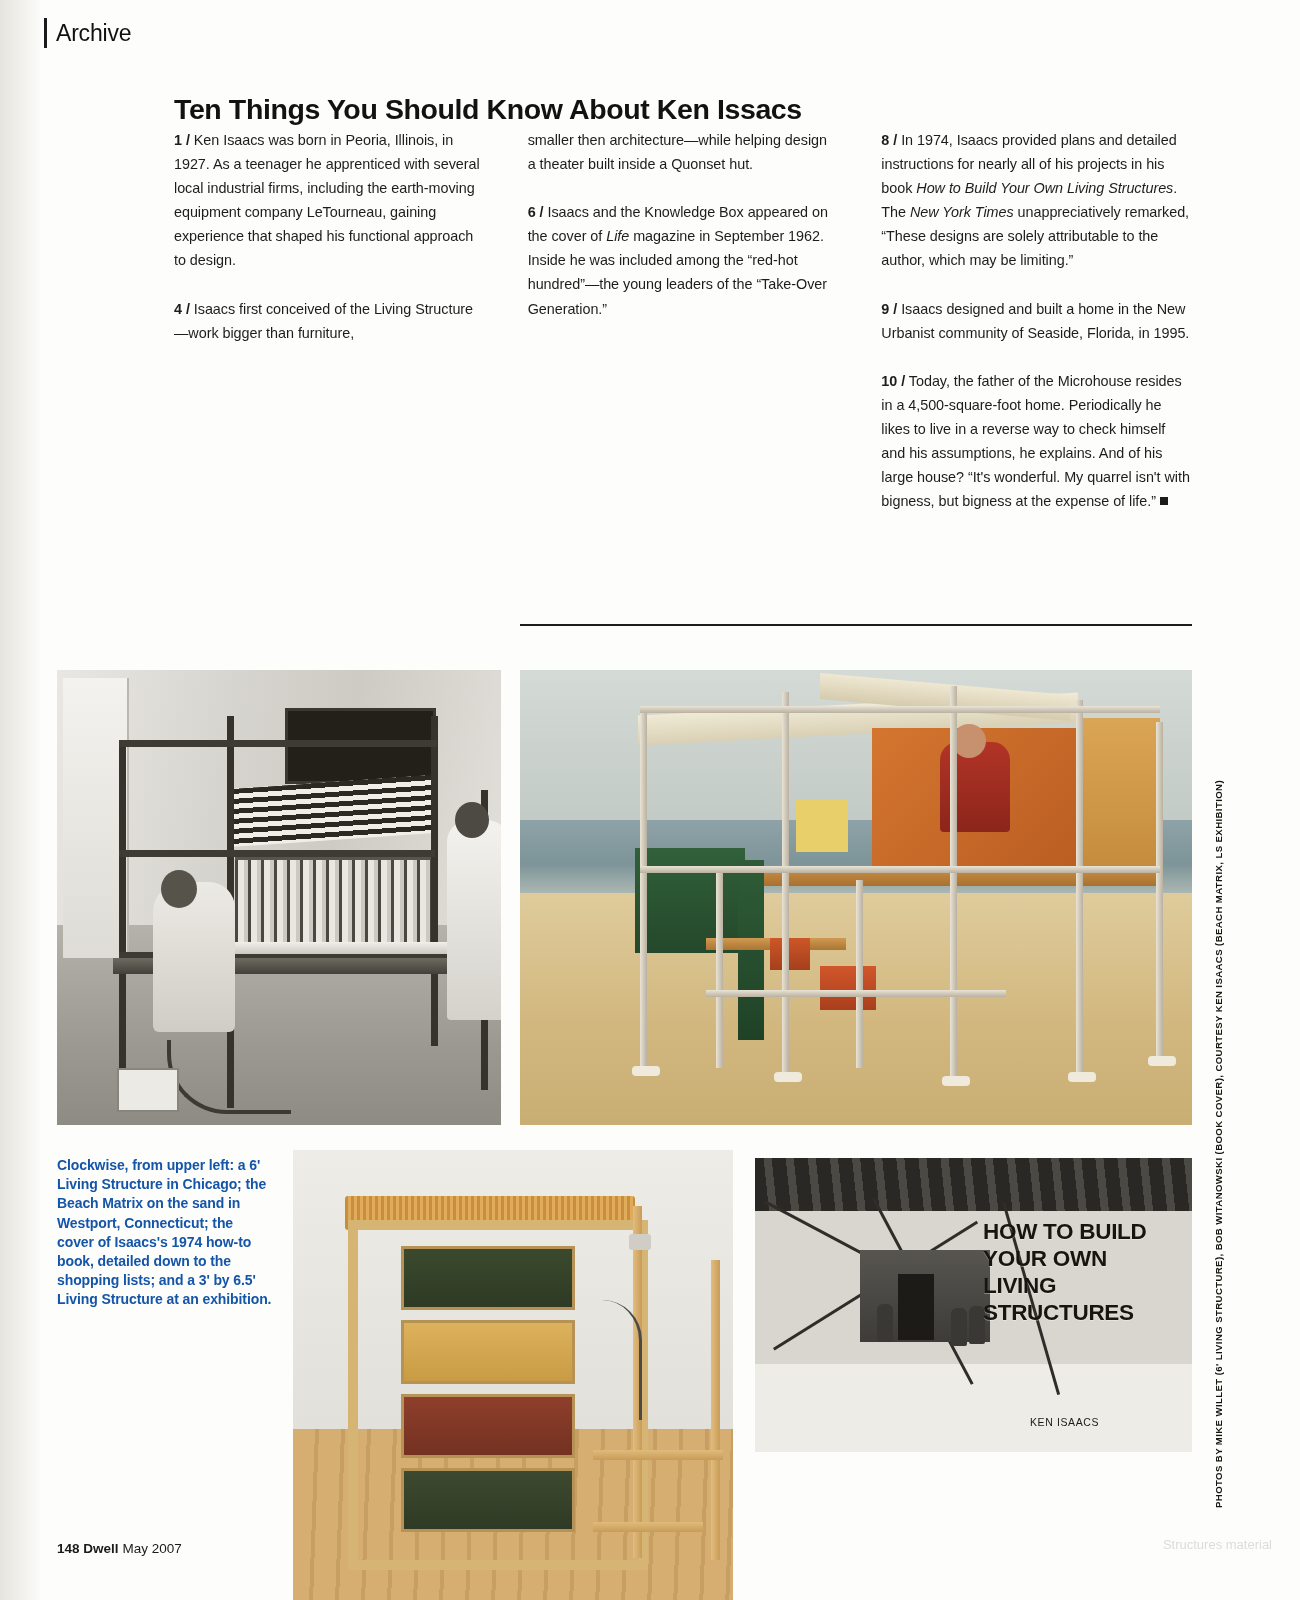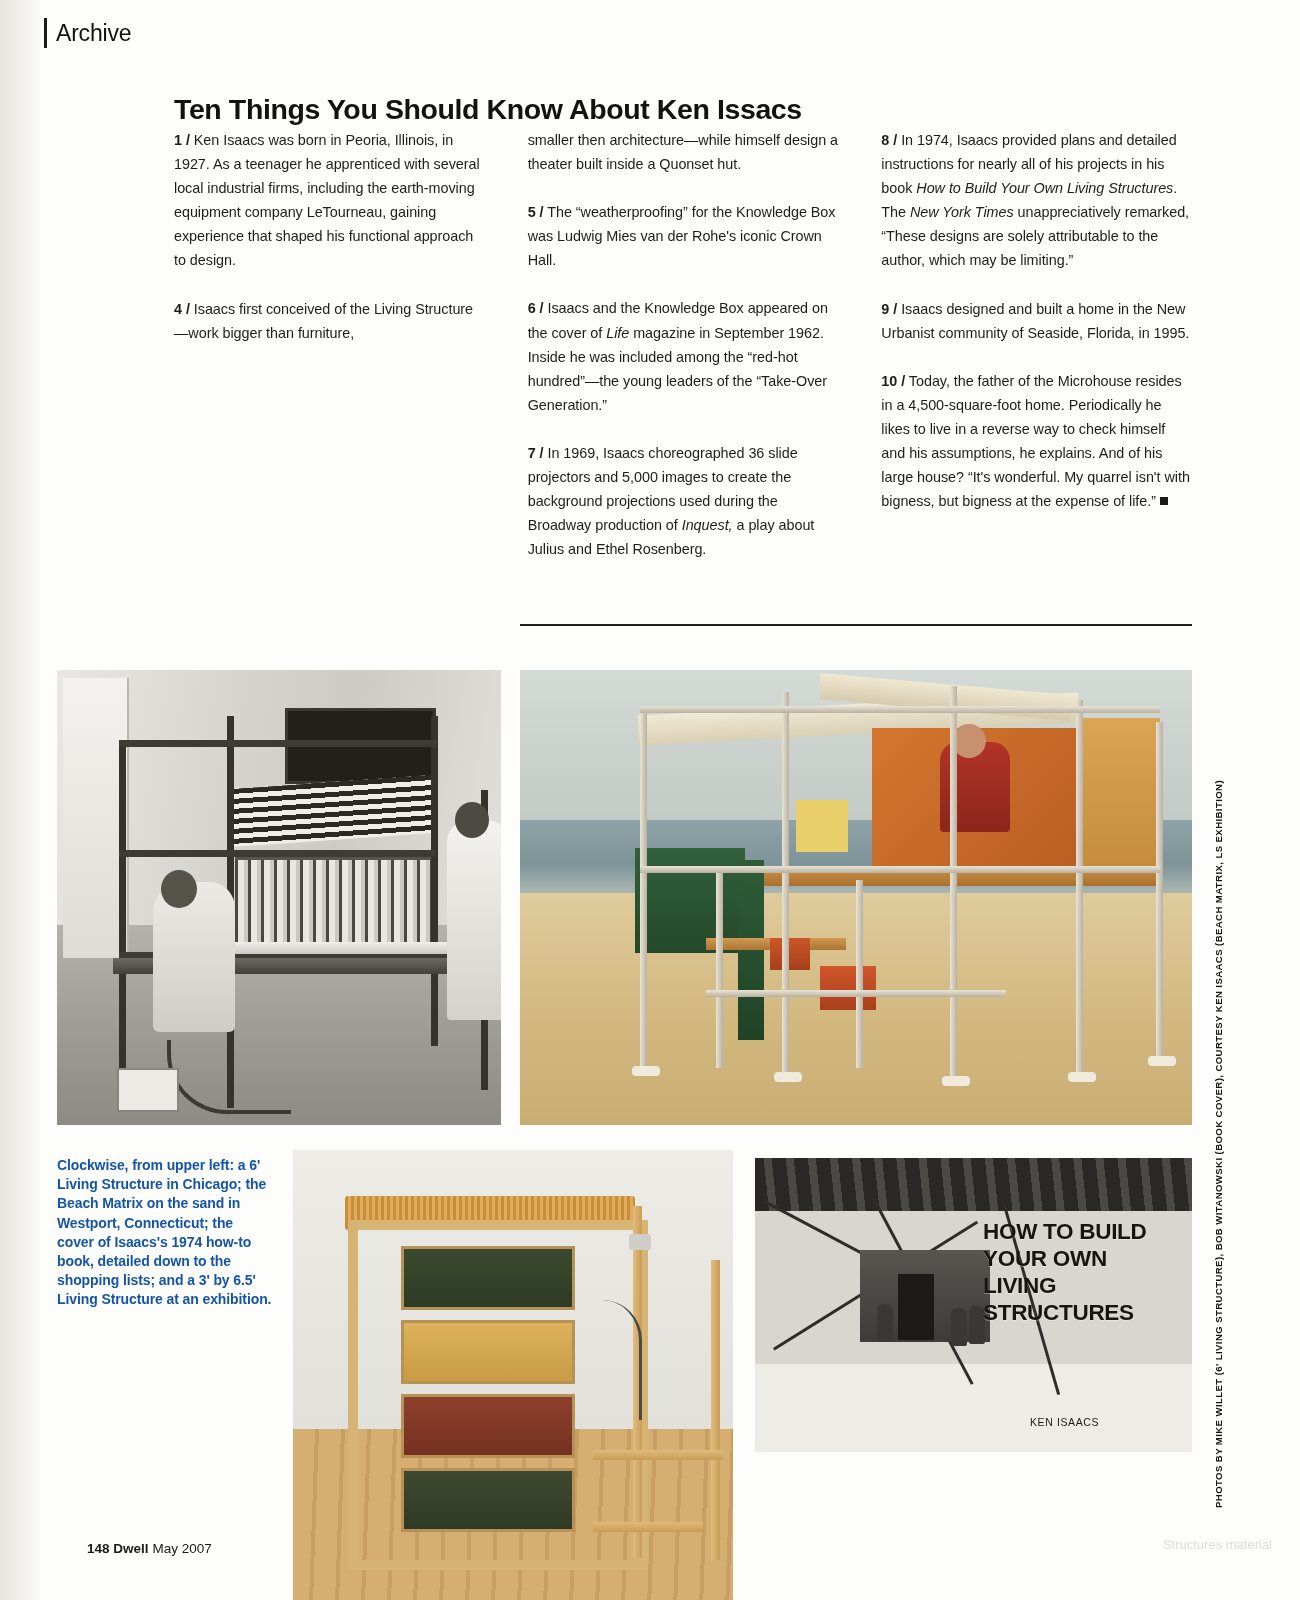--- a/index.html
+++ b/index.html
@@ -332,21 +332,20 @@
   }
 
   
   .folio {
     position: absolute;
     left: 57px;
     top: 1541px;
     font-size: 13.5px;
     color: #1b1b1b;
     white-space: nowrap;
-    margin-left: 30px;
   }
   .folio b { font-weight: bold; }
   .folio span.date { font-weight: normal; margin-left: 4px; }
 
   .copyright-note {
     position: absolute;
     right: 28px;
     top: 1537px;
     font-size: 13px;
     color: #dcdcdc;
@@ -380,30 +379,24 @@
       <p class="para">
         <b>1 /</b><span> Ken Isaacs was born in Peoria, Illinois, in 1927. As a teenager he apprenticed with several local industrial firms, including the earth-moving equipment company LeTourneau, gaining experience that shaped his functional approach to design.</span>
       </p>
       <p class="para">
         <b>4 /</b><span> Isaacs first conceived of the Living Structure—work bigger than furniture,</span>
       </p>
     </div>
 
     <div class="col">
       <p class="para">
-        <span>smaller then architecture—while himself design a theater built inside a Quonset hut.</span>
-      </p>
-      <p class="para">
-        <b>5 /</b><span> The “weatherproofing” for the Knowledge Box was Ludwig Mies van der Rohe's iconic Crown Hall.</span>
+        <span>smaller then architecture—while helping design a theater built inside a Quonset hut.</span>
       </p>
       <p class="para">
         <b>6 /</b><span> Isaacs and the Knowledge Box appeared on the cover of </span><i>Life</i><span> magazine in September 1962. Inside he was included among the “red-hot hundred”—the young leaders of the “Take-Over Generation.”</span>
-      </p>
-      <p class="para">
-        <b>7 /</b><span> In 1969, Isaacs choreographed 36 slide projectors and 5,000 images to create the background projections used during the Broadway production of </span><i>Inquest,</i><span> a play about Julius and Ethel Rosenberg.</span>
       </p>
     </div>
 
     <div class="col">
       <p class="para">
         <b>8 /</b><span> In 1974, Isaacs provided plans and detailed instructions for nearly all of his projects in his book </span><i>How to Build Your Own Living Structures</i><span>. The </span><i>New York Times</i><span> unappreciatively remarked, “These designs are solely attributable to the author, which may be limiting.”</span>
       </p>
       <p class="para">
         <b>9 /</b><span> Isaacs designed and built a home in the New Urbanist community of Seaside, Florida, in 1995.</span>
       </p>

